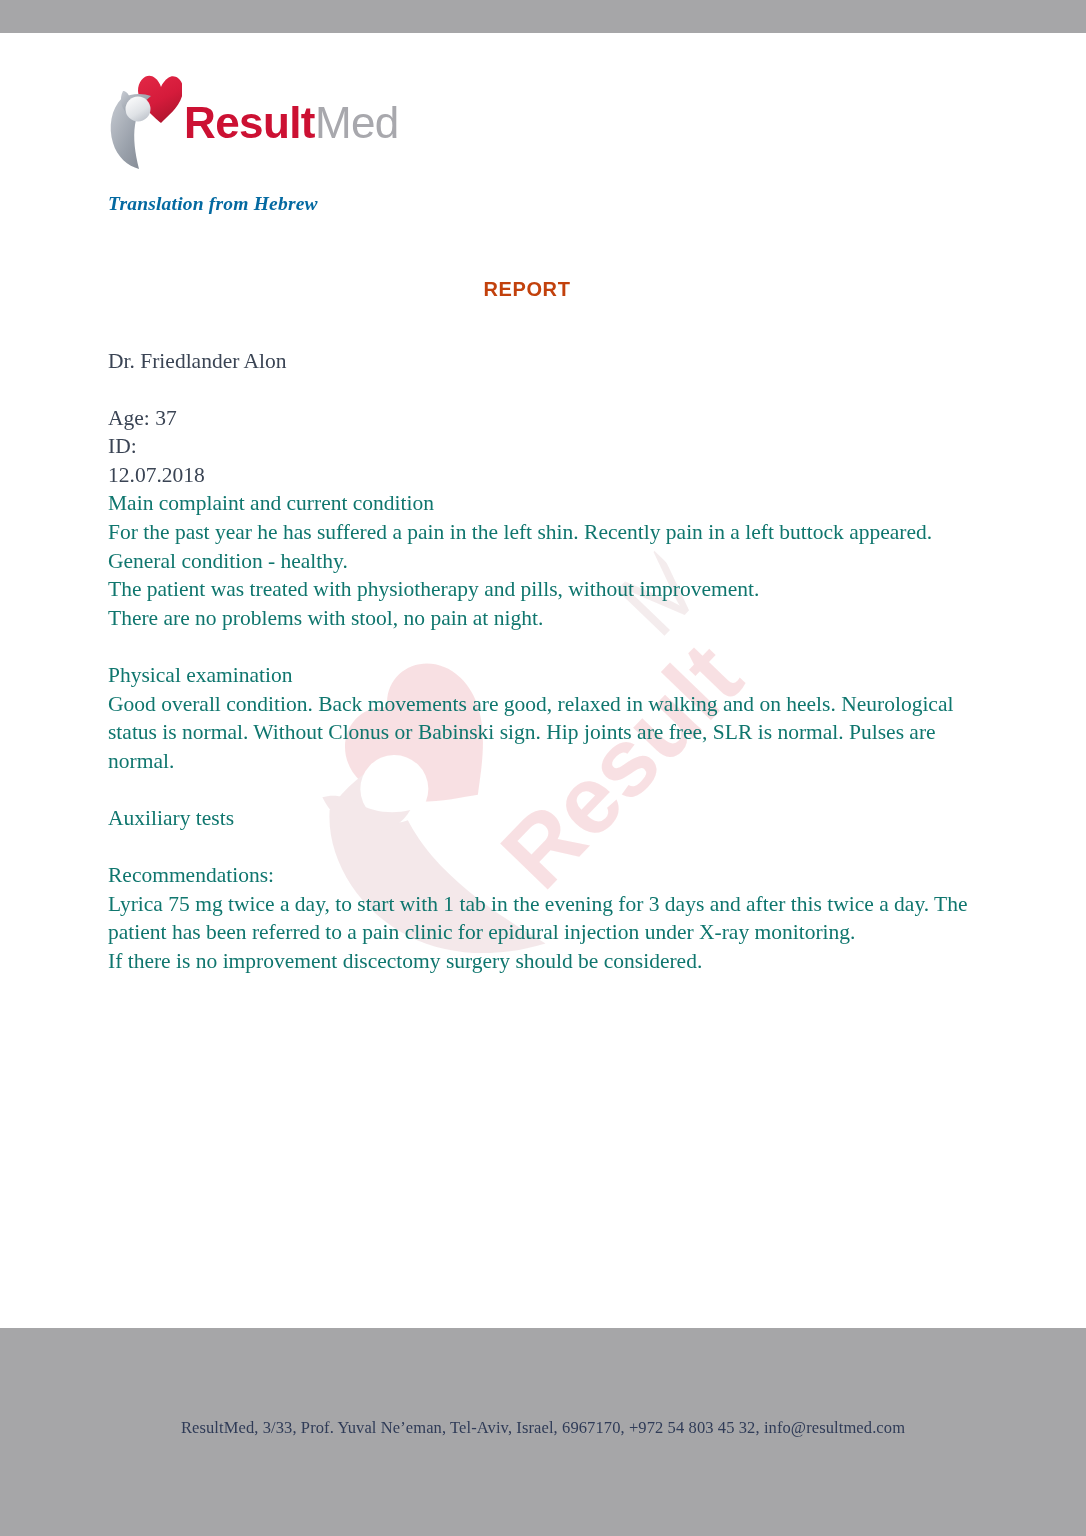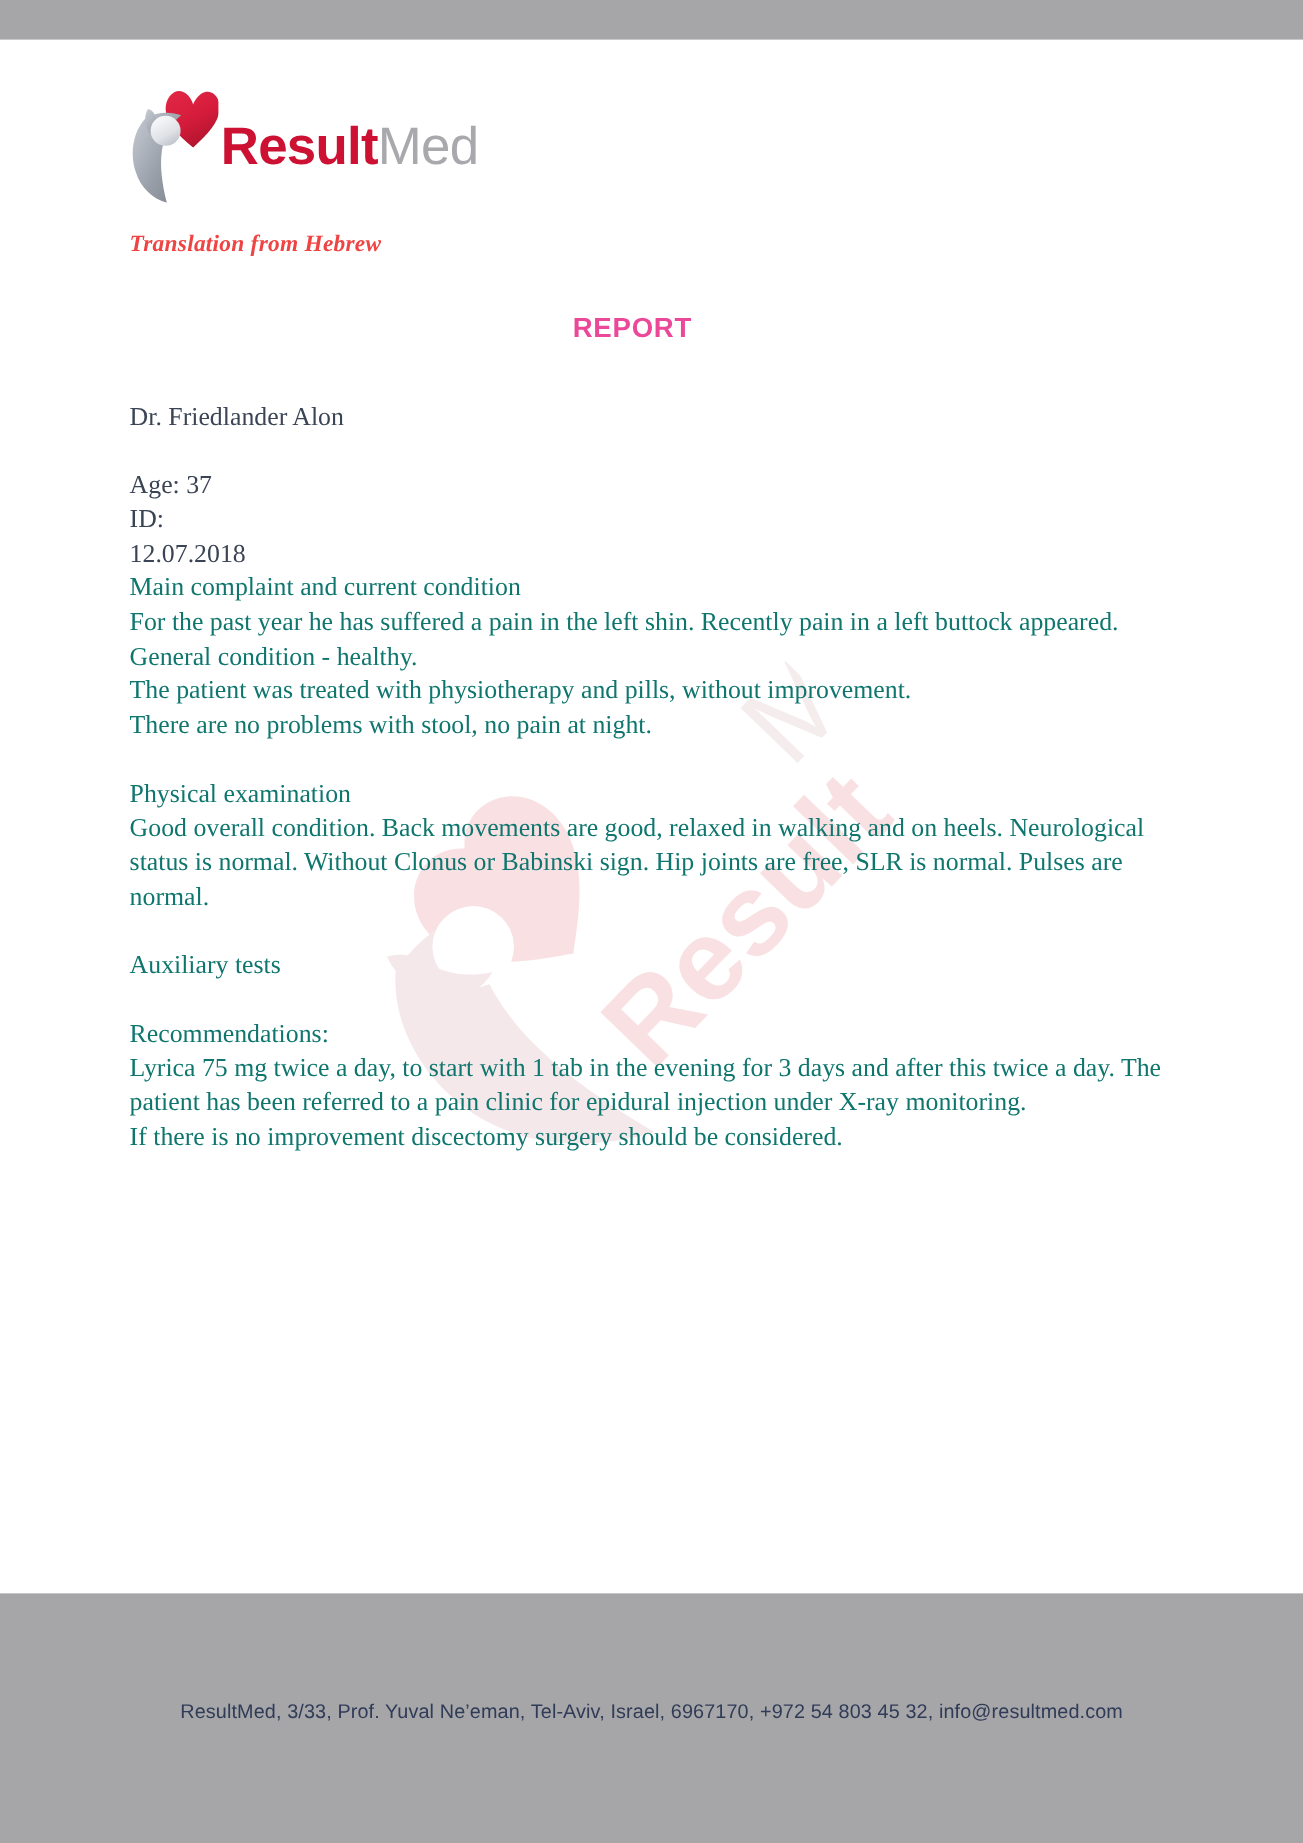--- a/index.html
+++ b/index.html
@@ -88,32 +88,32 @@
     top: 160px;
     width: 880px;
     z-index: 2;
   }
 
   .translation-note {
     font-family: "Liberation Serif", serif;
     font-style: italic;
     font-weight: bold;
     font-size: 19.5px;
-    color: #ef4444;
+    color: #0369a1;
     letter-spacing: 0.2px;
   }
 
   .report-title {
     font-family: "Liberation Sans", sans-serif;
     font-weight: bold;
-    font-size: 23px;
-    color: #ec4899;
+    font-size: 20px;
+    color: #c2410c;
     text-align: center;
     letter-spacing: 0.6px;
-    margin-top: 45px;
+    margin-top: 63px;
     width: 838px;
   }
 
   .body-block {
     font-family: "Liberation Serif", serif;
     font-size: 21.5px;
     line-height: 28.6px;
     color: #0f766e;
     width: 878px;
   }
@@ -131,21 +131,21 @@
   .m-doctor  { margin-top: 46px; }
   .m-patient { margin-top: 28px; }
 
   
   .footer {
     position: absolute;
     left: 0;
     top: 1418px;
     width: 1086px;
     text-align: center;
-    font-family: Liberation Sans, sans-serif;
+    font-family: Liberation Serif, serif;
     font-size: 16.5px;
     color: #2f3b57;
     letter-spacing: 0.1px;
     z-index: 3;
   }
 </style>
 </head>
 <body>
 
 <div class="viewport">

